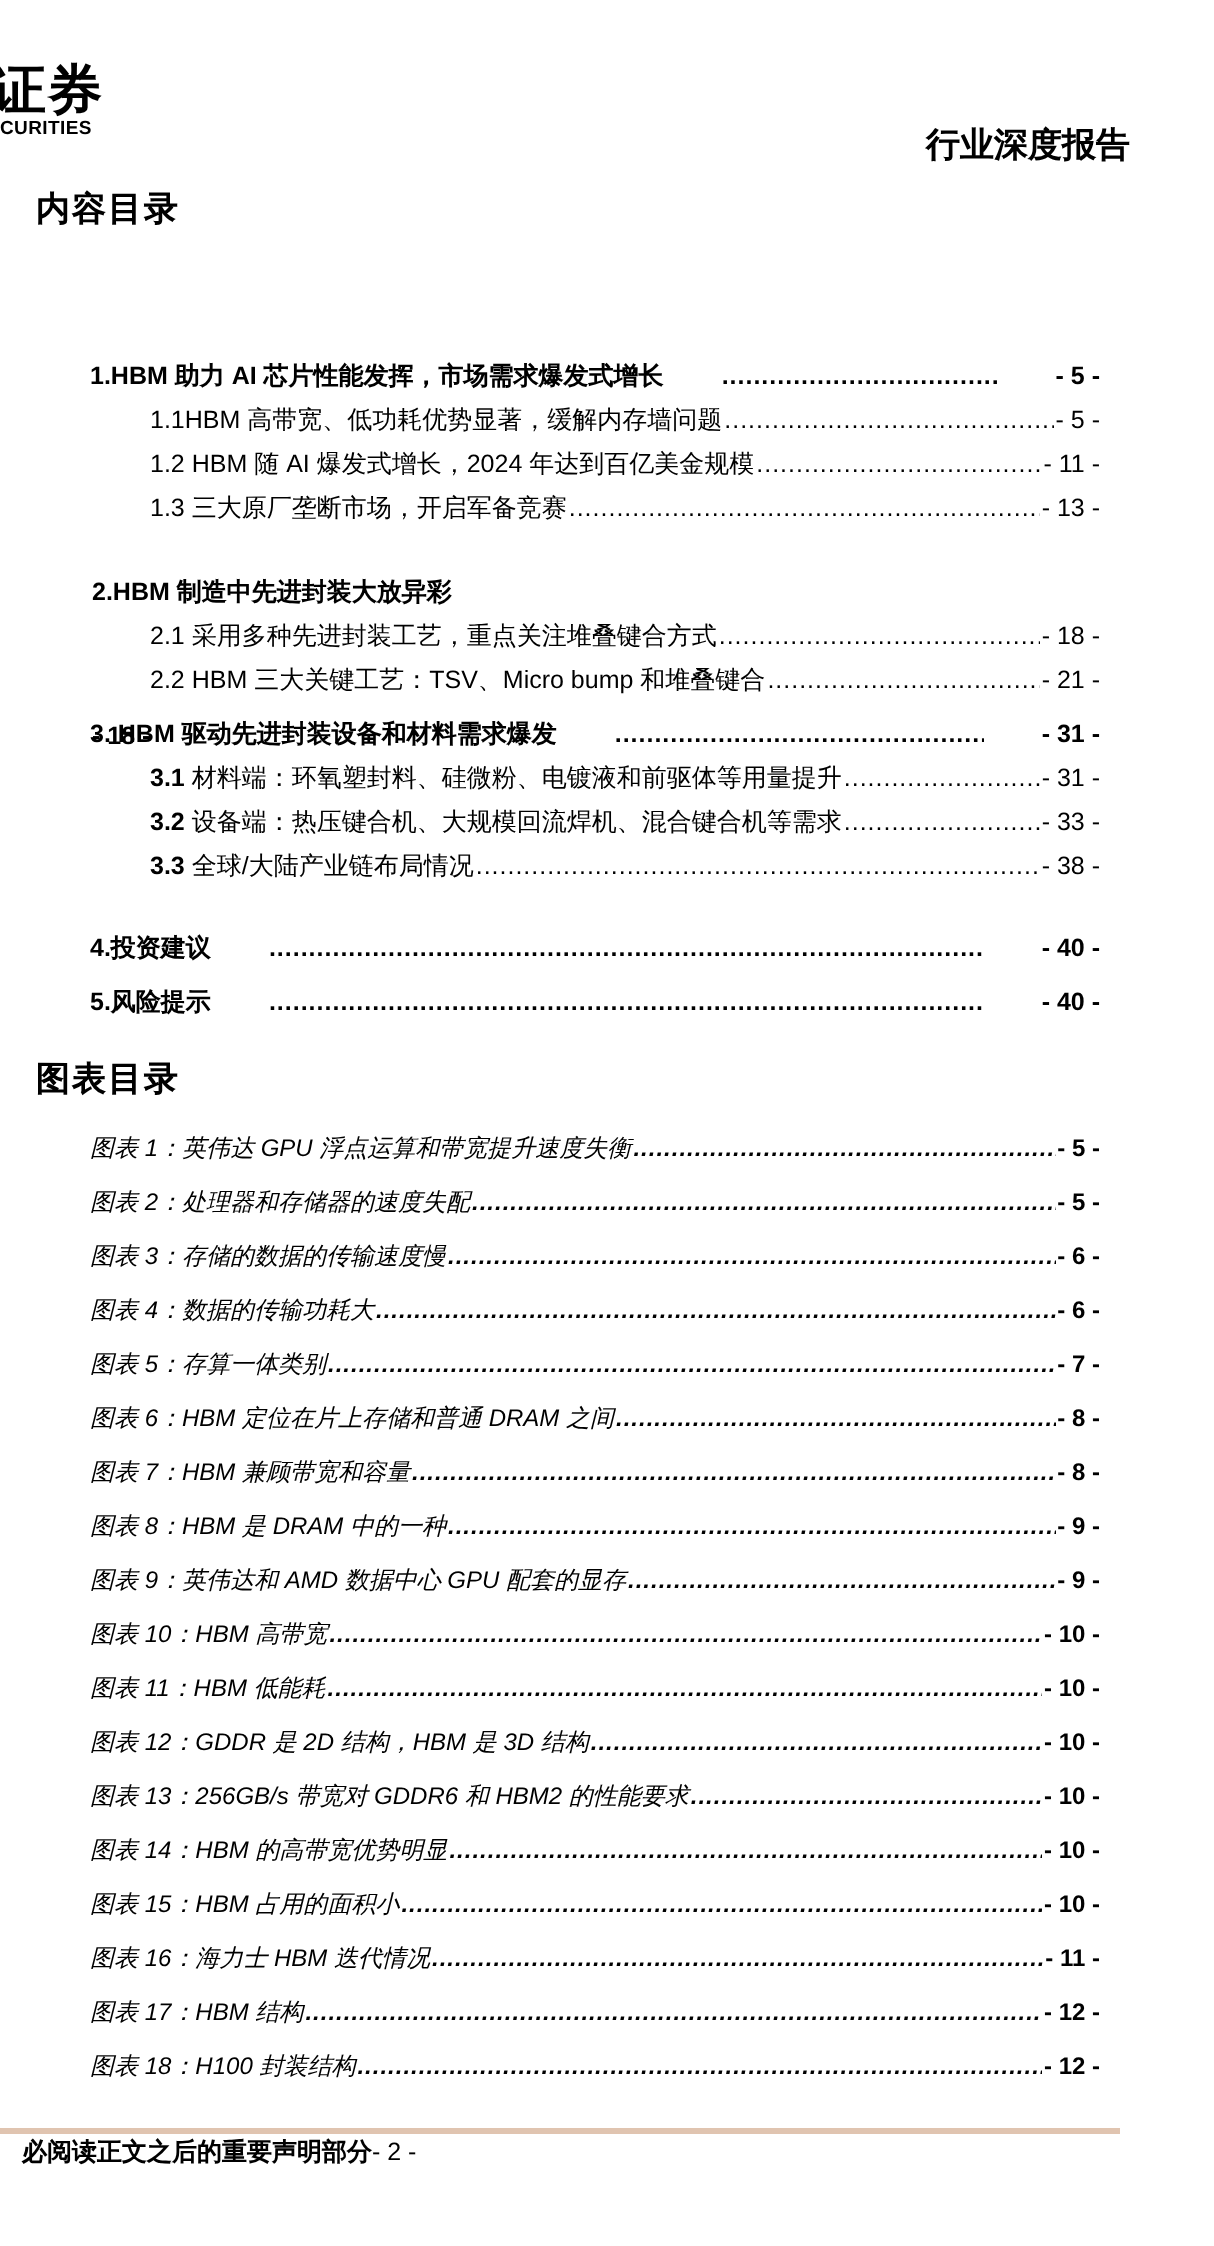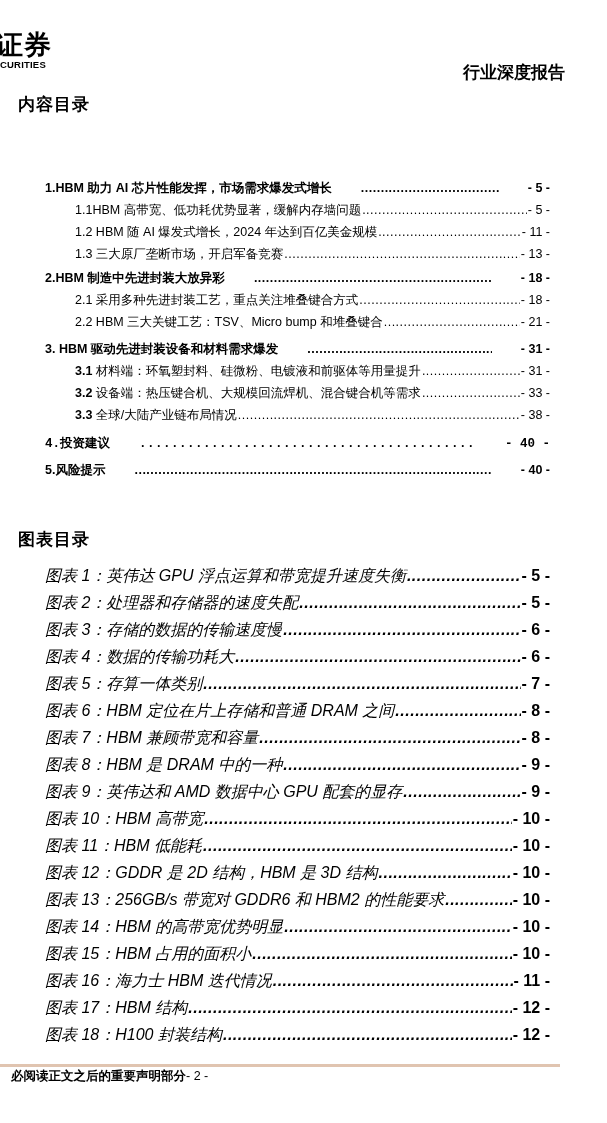--- a/index.html
+++ b/index.html
@@ -15,21 +15,21 @@
     .toc { position: absolute; left: 45px; width: 505px; }
     .toc-row { display: flex; align-items: baseline; white-space: nowrap; font-size: 12.5px; height: 22px; }
     .toc-row .lbl { flex: 0 0 auto; }
     .toc-row .dots { flex: 1 1 auto; overflow: hidden; margin: 0 1px; }
     .toc-row .dots::after { content: "................................................................................................................................................................................................................................................................"; letter-spacing: 0.5px; }
     .toc-row .pg { flex: 0 0 auto; }
     .lvl1 { font-weight: bold; gap: 28px; }
     .lvl2 { padding-left: 30px; font-weight: normal; }
     .lvl2b .num { font-weight: bold; }
     .lvl2b { padding-left: 30px; }
-    .fig { font-style: italic; font-size: 16px; height: 27px; }
+    .fig { font-style: italic; font-size: 12px; height: 27px; }
     .fig .pg { font-style: normal; font-weight: bold; }
     .fig .dots::after { font-weight: bold; }
     .footer-line { position: absolute; left: 0; top: 1064px; width: 560px; height: 3px; background: #e0c4b0; }
     .footer { position: absolute; left: 11px; top: 1068px; font-size: 12.5px; font-family: "DejaVu Serif", serif; font-weight: bold; }
     .footer .pnum { font-weight: normal; font-family: "Liberation Sans", sans-serif; }
   </style>
 </head>
 <body>
 
 <div class="logo">
@@ -54,21 +54,21 @@
     <div class="toc-row lvl2">
       <span class="lbl">1.2 HBM 随 AI 爆发式增长，2024 年达到百亿美金规模</span>
       <span class="dots"></span>
       <span class="pg">- 11 -</span>
     </div>
     <div class="toc-row lvl2">
       <span class="lbl">1.3  三大原厂垄断市场，开启军备竞赛</span>
       <span class="dots"></span>
       <span class="pg">- 13 -</span>
     </div>
-    <div class="toc-row lvl1" style="margin-top: 2px;">
+    <div class="toc-row lvl1" style="margin-top: 20px; flex-direction: column;">
       <span class="lbl">2.HBM 制造中先进封装大放异彩</span>
       <span class="dots"></span>
       <span class="pg" style="font-weight: bold;">- 18 -</span>
     </div>
     <div class="toc-row lvl2">
       <span class="lbl">2.1  采用多种先进封装工艺，重点关注堆叠键合方式</span>
       <span class="dots"></span>
       <span class="pg">- 18 -</span>
     </div>
     <div class="toc-row lvl2">
@@ -89,21 +89,21 @@
     <div class="toc-row lvl2b">
       <span class="lbl"><span class="num">3.2</span><span> 设备端：热压键合机、大规模回流焊机、混合键合机等需求</span></span>
       <span class="dots"></span>
       <span class="pg">- 33 -</span>
     </div>
     <div class="toc-row lvl2b">
       <span class="lbl"><span class="num">3.3</span><span> 全球/大陆产业链布局情况</span></span>
       <span class="dots"></span>
       <span class="pg">- 38 -</span>
     </div>
-    <div class="toc-row lvl1" style="margin-top: 6px; font-family: Liberation Mono, monospace;">
+    <div class="toc-row lvl1" style="margin-top: 19px;">
       <span class="lbl">4.投资建议</span>
       <span class="dots"></span>
       <span class="pg" style="font-weight: bold;">- 40 -</span>
     </div>
     <div class="toc-row lvl1" style="margin-top: 5px;">
       <span class="lbl">5.风险提示</span>
       <span class="dots"></span>
       <span class="pg" style="font-weight: bold;">- 40 -</span>
     </div>
   </div>

